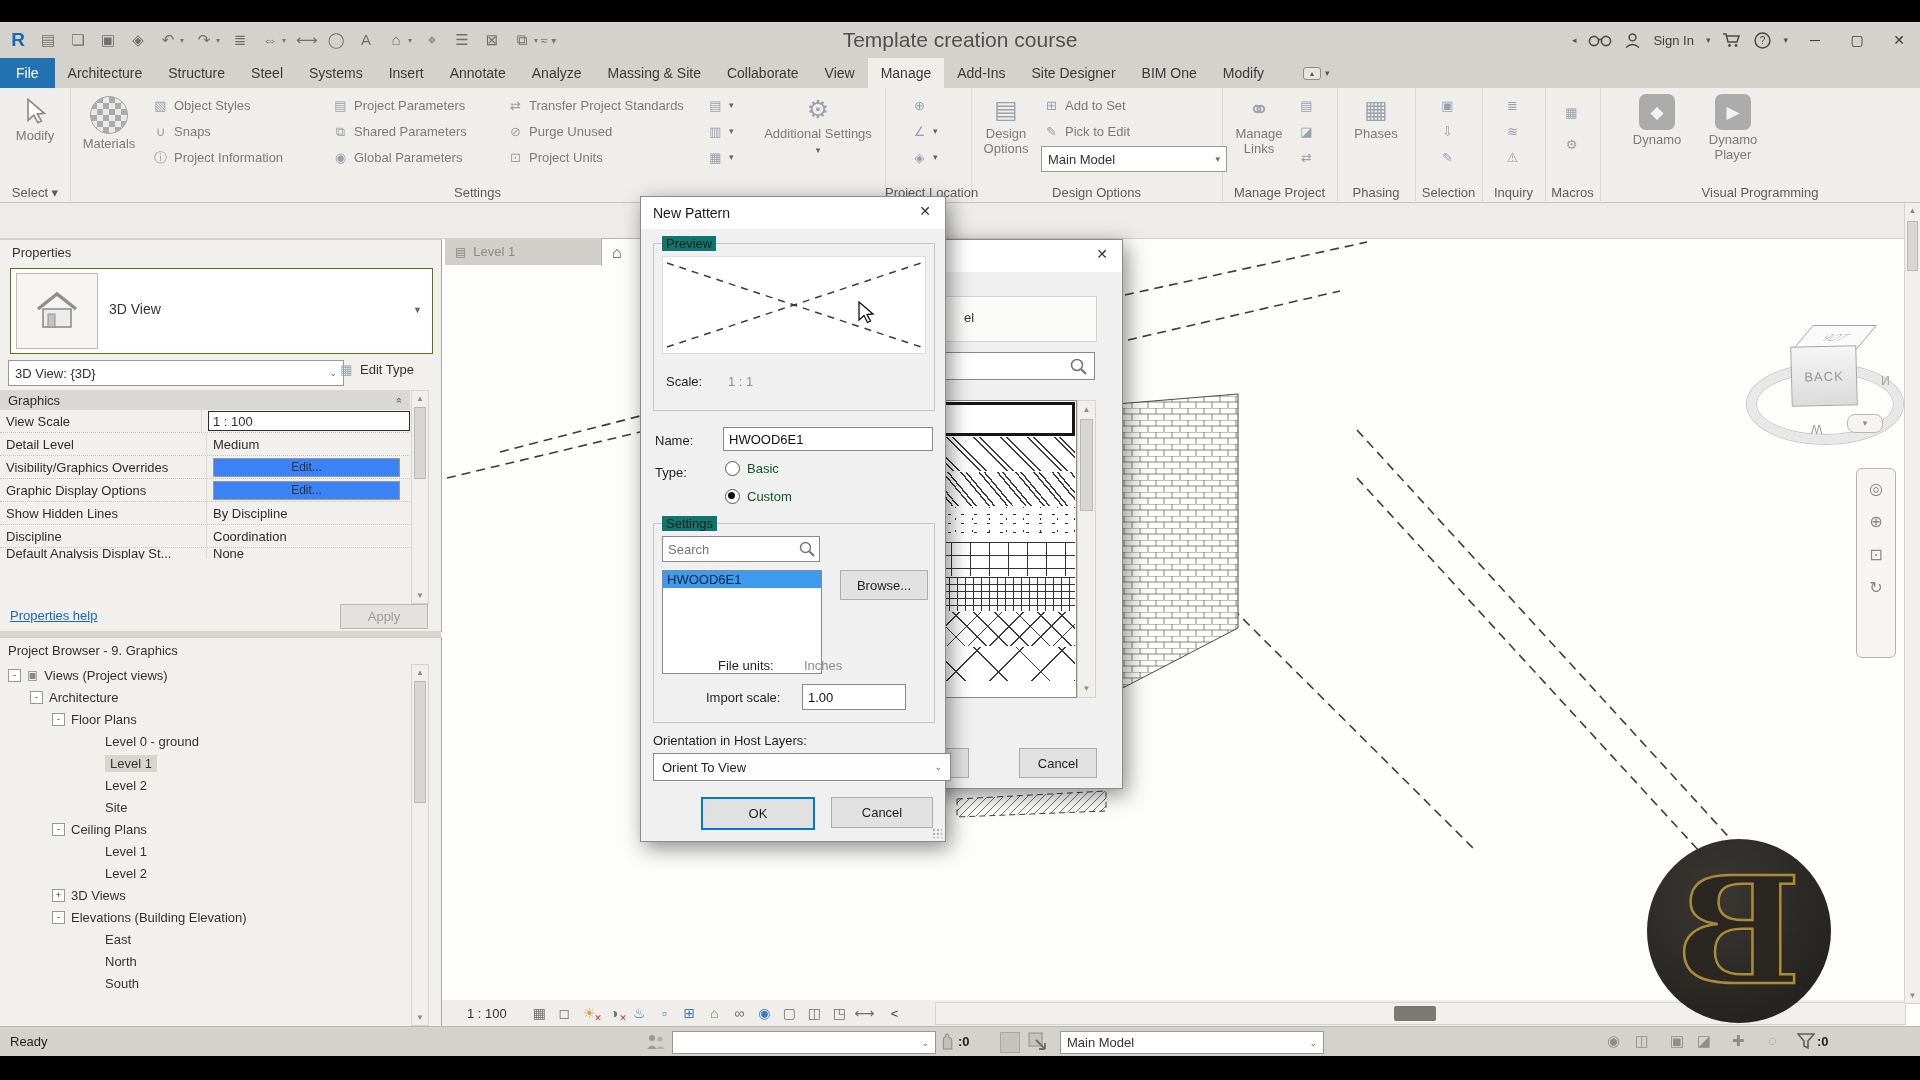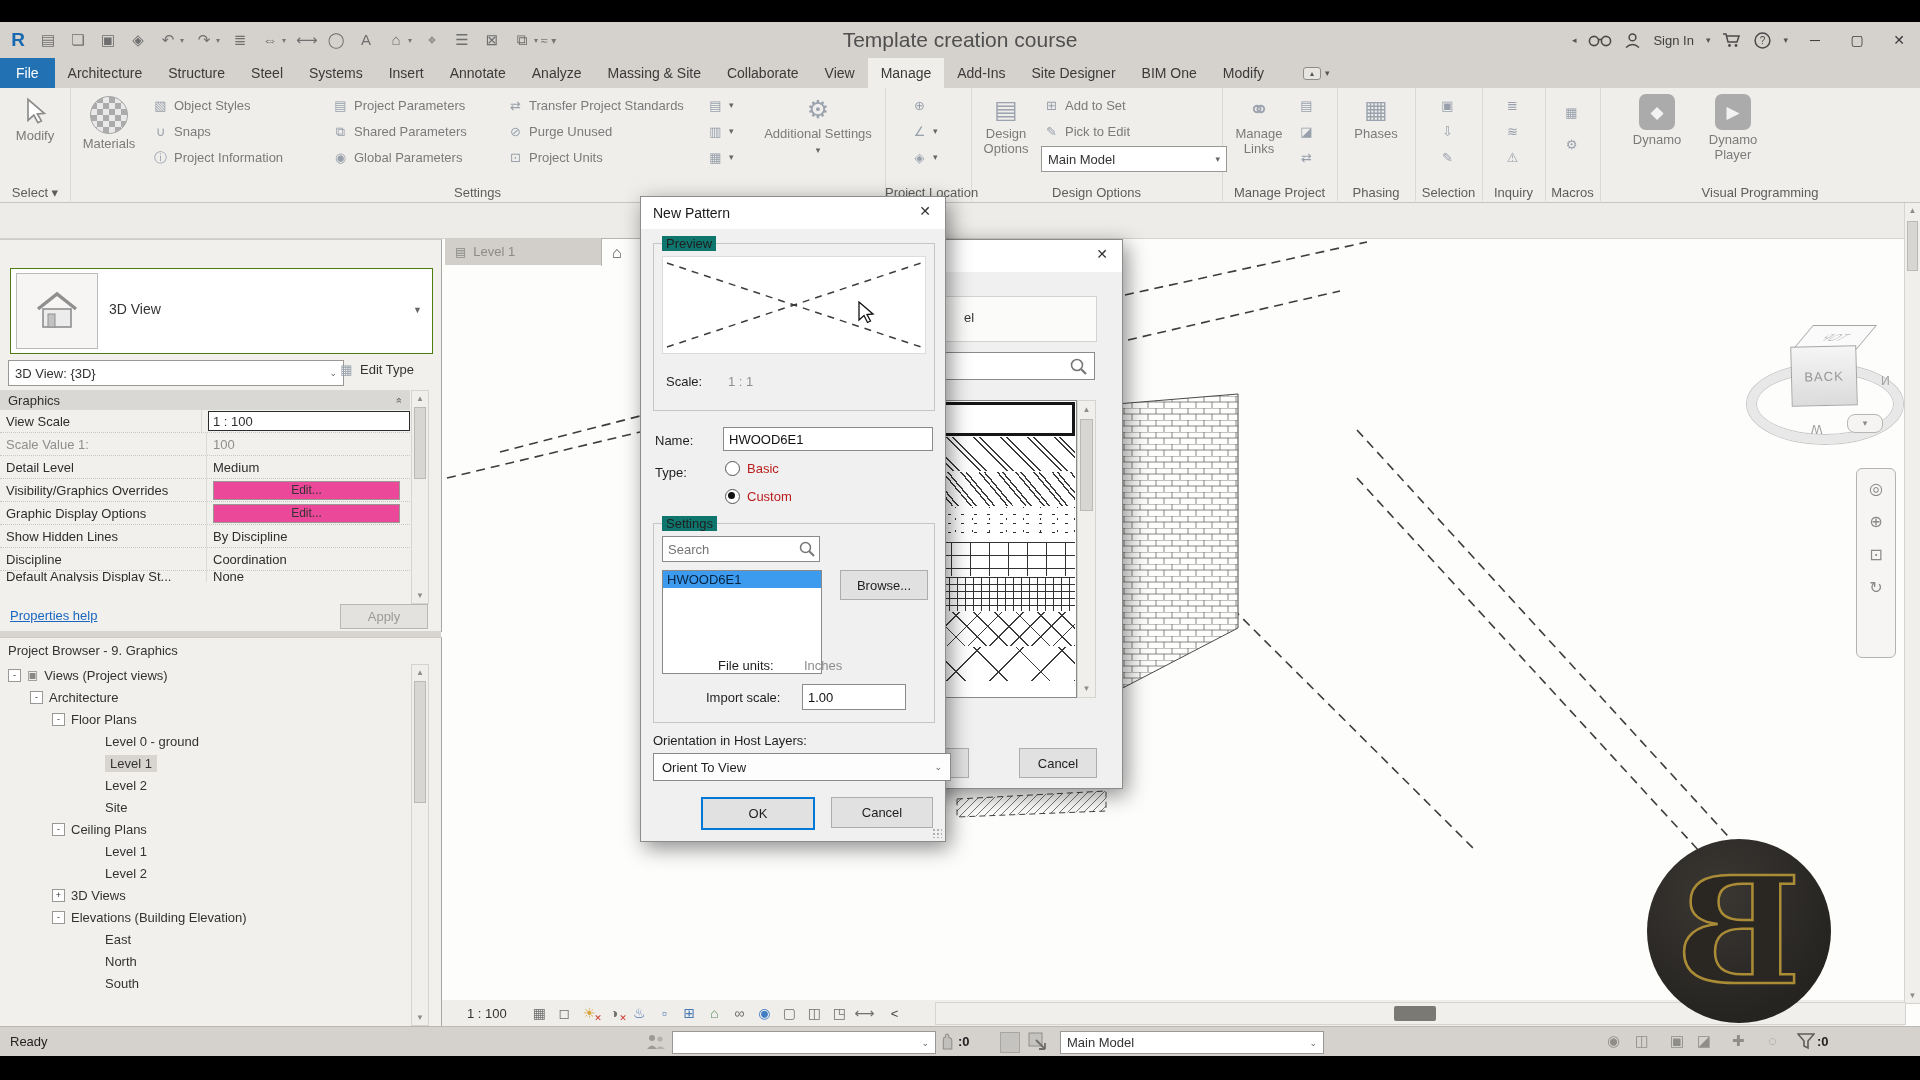--- a/index.html
+++ b/index.html
@@ -59,21 +59,21 @@
   .viewtab.active{background:#fdfdfc;color:#555;border:1px solid #b7b5b1;border-bottom:none}
   
   .palette{background:#f1f0ed;border-right:1px solid #a9a7a3;border-top:1px solid #cdcbc7;z-index:6}
   .phead{height:24px;font-size:13px;color:#333;display:flex;align-items:center;padding-left:12px}
   .typeframe{position:absolute;left:10px;top:28px;width:421px;height:84px;background:#fff;border:1px solid #4d7c0f}
   .housebox{position:absolute;left:5px;top:4px;width:80px;height:74px;border:1px solid #bdbbb7;background:#f6f5f3;display:flex;align-items:center;justify-content:center}
   .prow{display:flex;height:22px;font-size:13px;color:#2e2e2e;border-bottom:1px dotted #c9c7c3;align-items:center}
   .pname{width:200px;padding-left:6px;border-right:1px solid #ddd9d5;height:100%;display:flex;align-items:center;white-space:nowrap;overflow:hidden}
   .pval{flex:1;padding-left:6px;height:100%;display:flex;align-items:center;white-space:nowrap}
   .sechead{height:20px;background:#dad8d4;display:flex;align-items:center;justify-content:space-between;padding:0 8px;font-size:13px;color:#2e2e2e}
-  .editbtn{width:185px;height:17px;background:#ec4899;border:1px solid #9a9894;font-size:12px;color:#333;display:flex;align-items:center;justify-content:center}
+  .editbtn{width:185px;height:17px;background:#3b82f6;border:1px solid #9a9894;font-size:12px;color:#333;display:flex;align-items:center;justify-content:center}
   .vsinput{border:1.5px solid #2b2b2b;background:#fff;width:196px;height:18px;display:flex;align-items:center;padding-left:4px}
   .link{color:#1a66c0;text-decoration:underline;font-size:13px}
   .applybtn{width:86px;height:23px;background:#e4e2df;border:1px solid #b9b7b3;color:#9c9a96;font-size:13px;display:flex;align-items:center;justify-content:center}
   .titem{height:22px;display:flex;align-items:center;font-size:13px;color:#333;gap:6px;white-space:nowrap}
   .d0{padding-left:8px}.d1{padding-left:30px}.d2{padding-left:52px}.d3{padding-left:86px}
   .expander{width:11px;height:11px;flex:0 0 11px;border:1px solid #9a9895;background:#fff;font-size:9px;line-height:10px;text-align:center;color:#333}
   .expander:empty{visibility:hidden}
   .tsel{background:#d8d5d1;padding:1px 5px}
   .ticon{color:#8a8886;font-size:12px}
   
@@ -86,21 +86,21 @@
   .dtitle{position:absolute;left:0;top:0;right:0;height:32px;background:#fff;display:flex;align-items:center;padding-left:12px;font-size:14px;color:#1a1a1a}
   .dclose{position:absolute;right:8px;top:6px;font-size:14px;color:#333;width:24px;height:20px;text-align:center}
   .group{position:absolute;border:1px solid #c6c6c6}
   .legend{position:absolute;top:-8px;left:8px;background:#0f766e;padding:0 4px;font-size:13px;color:#1e1e1e}
   .tinput{background:#fff;border:1px solid #8a8a8a;font-size:13px;color:#111;padding:0 5px;font-family:inherit;box-sizing:border-box}
   .dlabel{position:absolute;font-size:13px;color:#1e1e1e;white-space:nowrap}
   .dmuted{color:#8e8e8e}
   .radio{width:13px;height:13px;border:1px solid #555;border-radius:50%;background:#fff;flex:0 0 13px}
   .radio.checked{position:relative}
   .radio.checked::after{content:"";position:absolute;left:2px;top:2px;width:7px;height:7px;border-radius:50%;background:#111}
-  .radiorow{position:absolute;display:flex;align-items:center;gap:7px;font-size:13px;color:#b91c1c}
+  .radiorow{position:absolute;display:flex;align-items:center;gap:7px;font-size:13px;color:#14532d}
   .btn{background:#e1e1e1;border:1px solid #adadad;font-size:13px;color:#1e1e1e;display:flex;align-items:center;justify-content:center}
   .btn.default{border:2px solid #0078d7}
   .listbox{background:#fff;border:1px solid #8a8a8a}
   .lsel{background:#3d9bef;color:#06233f;font-size:13px;padding:1px 4px}
   .selbox{background:#fdfdfd;border:1px solid #8a8a8a;display:flex;align-items:center;justify-content:space-between;padding:0 8px;font-size:13px;color:#1e1e1e}
   .grip{position:absolute;right:3px;bottom:3px;width:10px;height:10px;
         background:radial-gradient(#a9a9a9 1px,transparent 1.3px);background-size:4px 4px;opacity:.9}
   
   .swrow{height:34px;margin:1px 1px;background:#fff}
   .sw-solid{border:3px solid #161616;height:28px}
@@ -456,20 +456,21 @@
     <span>↻</span>
   </div>
 
   <div class="abs sb" style="left:1904px;top:202px;width:15px;height:800px">
     <div class="sar" style="top:3px">▲</div>
     <div class="sthumb" style="top:18px;height:48px"></div>
     <div class="sar" style="bottom:3px">▼</div>
   </div>
 
   <div class="abs palette" style="left:0;top:239px;width:441px;height:392px">
+    <div class="phead">Properties</div>
     <div class="typeframe">
       <div class="housebox">
         <svg width="52" height="46" viewBox="0 0 52 46">
           <path d="M7 21 L26 6 L45 21" fill="none" stroke="#8f8f8f" stroke-width="3.4"></path>
           <rect x="12" y="21" width="28" height="18" fill="#ececec" stroke="#8f8f8f" stroke-width="1.6"></rect>
           <rect x="17" y="26" width="7" height="13" fill="#c2c2c2" stroke="#8f8f8f"></rect>
         </svg>
       </div>
       <span class="abs" style="left:98px;top:32px;font-size:14px;color:#333">3D View</span>
       <span class="abs chev" style="right:10px;top:36px">▼</span>
@@ -485,24 +486,20 @@
     <div class="abs" style="left:0;top:150px;width:410px">
       <div class="sechead">
         <span>Graphics</span>
         <span style="font-size:10px;color:#555;transform:rotate(-90deg)">»</span>
       </div>
       <div class="prow">
           <div class="pname">View Scale</div>
           <div class="pval">
             <div class="vsinput">1 : 100</div>
           </div>
-        </div>
-      <div class="prow" style="color:#8e8e8e">
-          <div class="pname">Scale Value    1:</div>
-          <div class="pval">100</div>
         </div>
       <div class="prow">
           <div class="pname">Detail Level</div>
           <div class="pval">Medium</div>
         </div>
       <div class="prow">
           <div class="pname">Visibility/Graphics Overrides</div>
           <div class="pval">
             <div class="editbtn">Edit...</div>
           </div>

